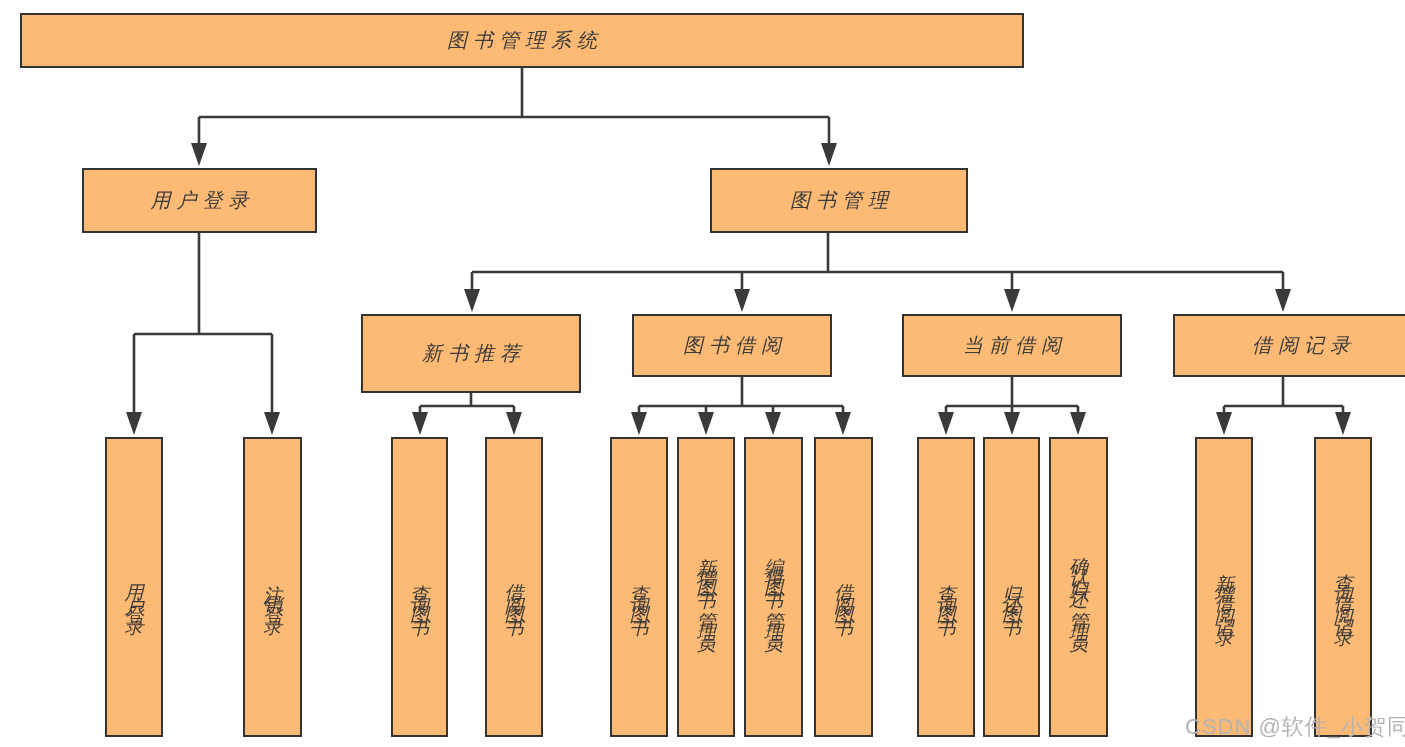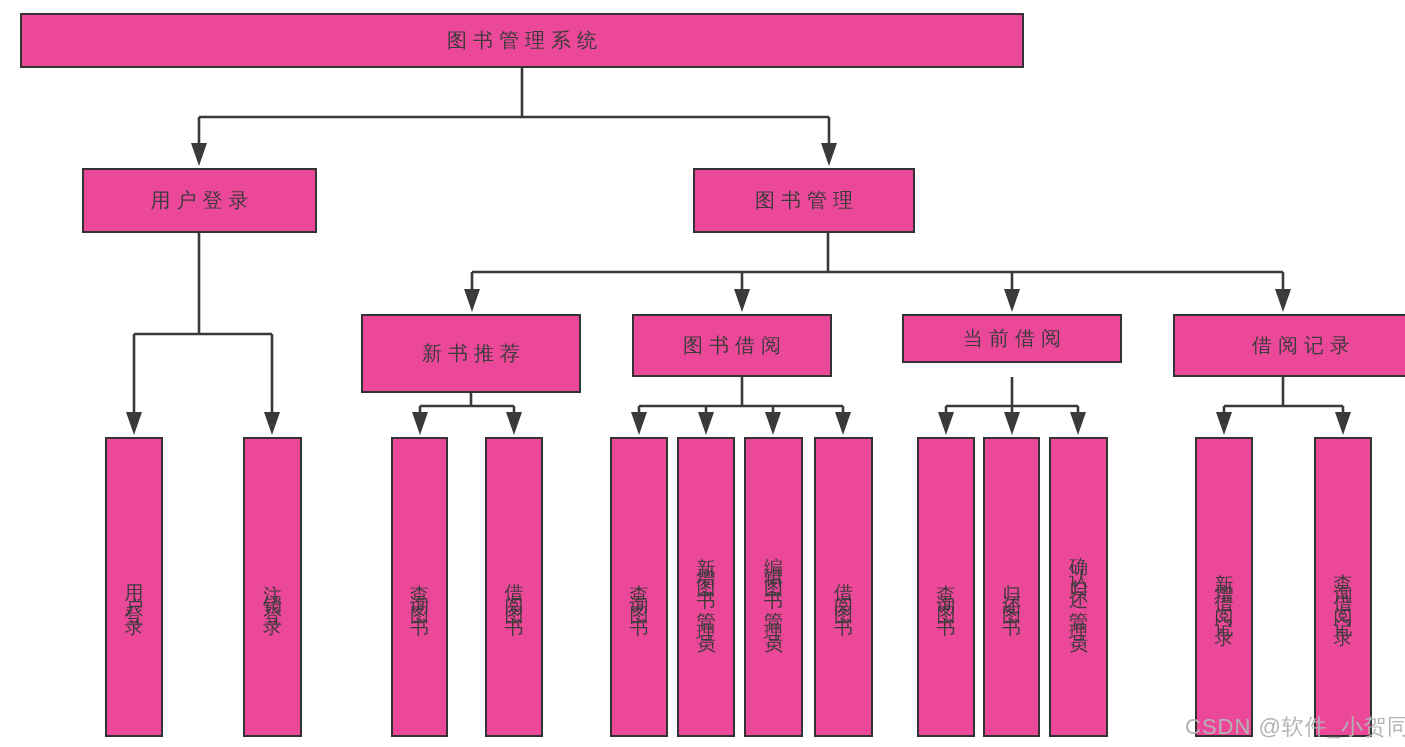--- a/index.html
+++ b/index.html
@@ -22,28 +22,29 @@
     stroke: #3a3a3a;
     stroke-width: 2.6;
   }
   .connectors polygon {
     fill: #3a3a3a;
     stroke: none;
   }
   .node {
     position: absolute;
     box-sizing: border-box;
-    background: #ec4899;
+    background: #fdba74;
     border: 2.5px solid #333333;
     color: #3b3b3b;
     display: flex;
     align-items: center;
     justify-content: center;
     z-index: 2;
     white-space: nowrap;
+    font-style: italic;
   }
   .h-node {
     font-size: 20px;
     letter-spacing: 6px;
     text-indent: 6px;
   }
   .v-node {
     writing-mode: vertical-rl;
     text-orientation: mixed;
     font-size: 19px;
@@ -99,25 +100,25 @@
       <polygon points="1004,412 1020,412 1012,435"></polygon>
       <polygon points="1070,412 1086,412 1078,435"></polygon>
       <polygon points="1216,412 1232,412 1224,435"></polygon>
       <polygon points="1335,412 1351,412 1343,435"></polygon>
     </g>
   </svg>
 
   <div class="node h-node" style="left:20px; top:13px; width:1004px; height:55px;">图书管理系统</div>
 
   <div class="node h-node" style="left:82px; top:168px; width:235px; height:65px;">用户登录</div>
-  <div class="node h-node" style="left:693px; top:168px; width:222px; height:65px;">图书管理</div>
+  <div class="node h-node" style="left:710px; top:168px; width:258px; height:65px;">图书管理</div>
 
   <div class="node h-node" style="left:361px; top:314px; width:220px; height:79px;">新书推荐</div>
   <div class="node h-node" style="left:632px; top:314px; width:200px; height:63px;">图书借阅</div>
-  <div class="node h-node" style="left:902px; top:314px; width:220px; height:49px;">当前借阅</div>
+  <div class="node h-node" style="left:902px; top:314px; width:220px; height:63px;">当前借阅</div>
   <div class="node h-node" style="left:1173px; top:314px; width:256px; height:63px;">借阅记录</div>
 
   <div class="node v-node" style="left:105px; top:437px; width:58px; height:300px;">用户登录</div>
   <div class="node v-node" style="left:243px; top:437px; width:59px; height:300px;">注销登录</div>
 
   <div class="node v-node" style="left:391px; top:437px; width:57px; height:300px;">查询图书</div>
   <div class="node v-node" style="left:485px; top:437px; width:58px; height:300px;">借阅图书</div>
 
   <div class="node v-node" style="left:610px; top:437px; width:58px; height:300px;">查询图书</div>
   <div class="node v-node" style="left:677px; top:437px; width:58px; height:300px;">新增图书（管理员）</div>

